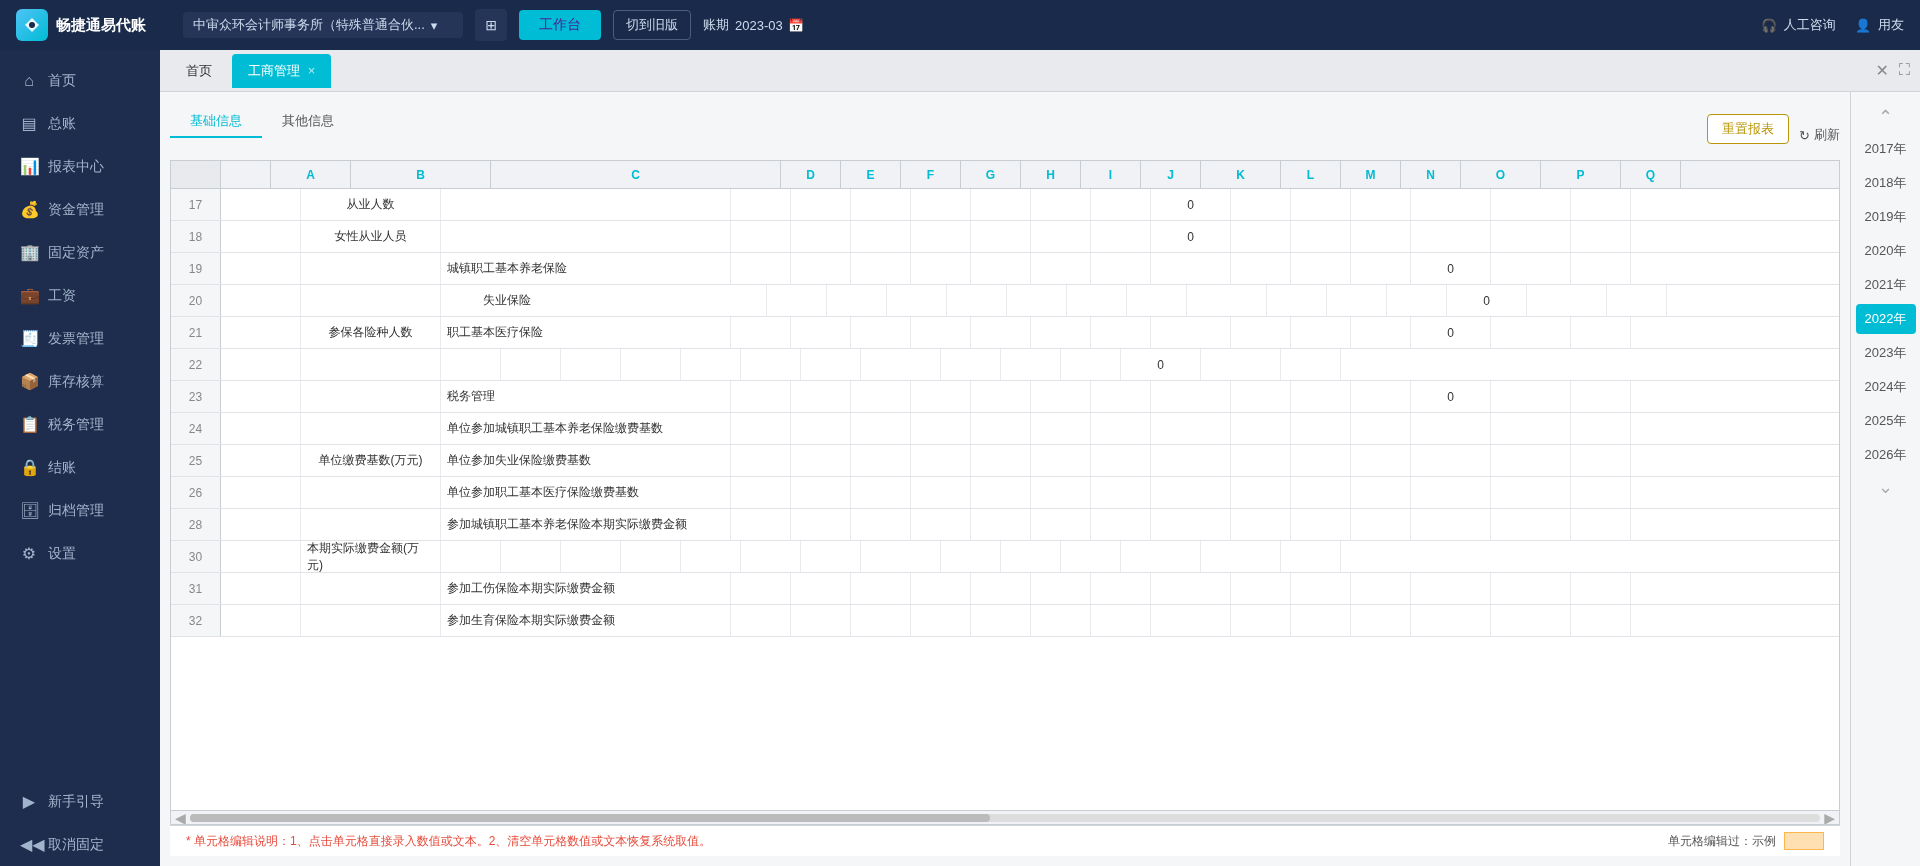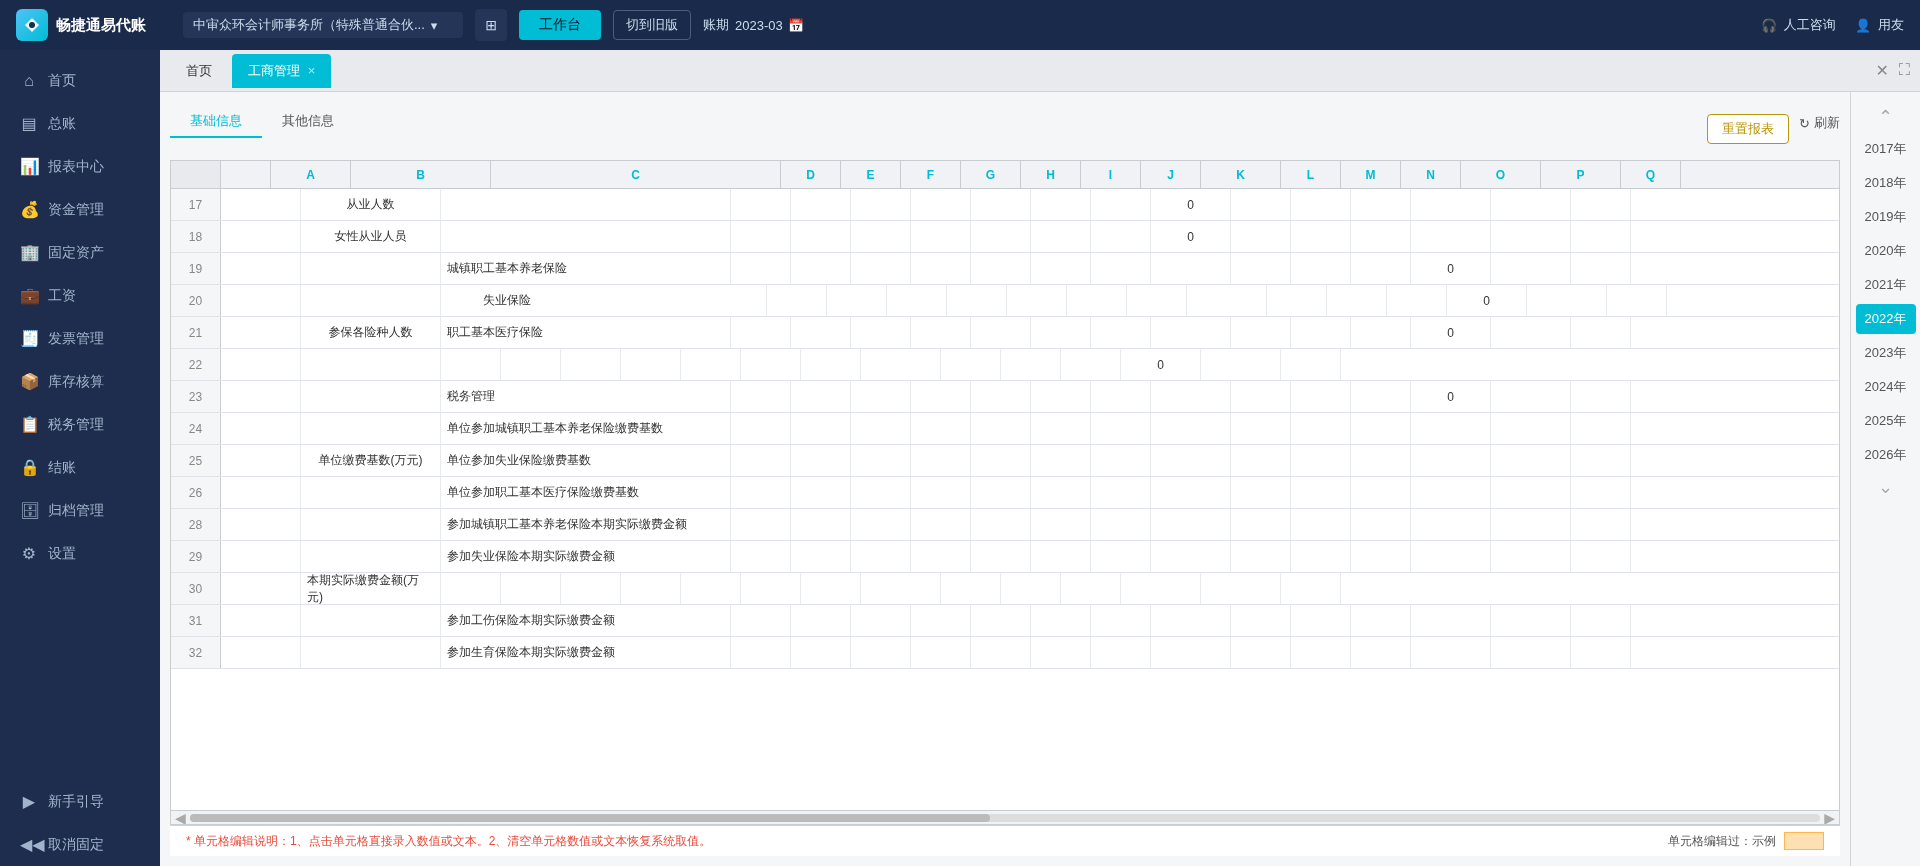--- a/index.html
+++ b/index.html
@@ -14,21 +14,21 @@
       display: flex; align-items: center; gap: 8px;
       color: #fff; font-size: 15px; font-weight: bold; width: 155px;
     }
     .logo-icon { width: 32px; height: 32px; background: linear-gradient(135deg,#4fc3f7,#00bcd4); border-radius: 6px; display:flex; align-items:center; justify-content:center; }
     .company-selector {
       display: flex; align-items: center; gap: 6px;
       background: #253558; border-radius: 4px; padding: 4px 10px;
       color: #cde; font-size: 13px; cursor: pointer; min-width: 280px;
     }
     .workbench-btn {
-      background: #00bcd4; color: #0f172a; border: none; border-radius: 4px;
+      background: #00bcd4; color: #4c1d95; border: none; border-radius: 4px;
       padding: 6px 20px; font-size: 14px; cursor: pointer;
     }
     .old-ver-btn {
       background: transparent; color: #cde; border: 1px solid #4a5f80;
       border-radius: 4px; padding: 5px 12px; font-size: 13px; cursor: pointer;
     }
     .period-area { display: flex; align-items: center; gap: 6px; color: #cde; font-size: 13px; }
     .header-right { margin-left: auto; display: flex; align-items: center; gap: 20px; color: #cde; font-size: 13px; }
     .header-right .user { display: flex; align-items: center; gap: 6px; }
 
@@ -70,21 +70,21 @@
 
     
     .sub-tabs { display: flex; gap: 0; margin-bottom: 10px; }
     .sub-tab {
       padding: 6px 20px; border-bottom: 2px solid transparent;
       font-size: 13px; cursor: pointer; color: #555;
     }
     .sub-tab.active { color: #00bcd4; border-bottom: 2px solid #00bcd4; }
 
     
-    .sheet-toolbar { display: flex; justify-content: flex-end; align-items: flex-start; gap: 10px; margin-bottom: 8px; margin-top: 12px; }
+    .sheet-toolbar { display: flex; justify-content: flex-end; align-items: flex-end; gap: 10px; margin-bottom: 8px; margin-top: 12px; }
     .reset-report-btn {
       border: 1px solid #b8960a; color: #b8960a; background: #fff;
       border-radius: 4px; padding: 5px 14px; font-size: 13px; cursor: pointer;
     }
     .refresh-btn {
       border: none; background: transparent; color: #555;
       font-size: 13px; cursor: pointer; display: flex; align-items: center; gap: 4px;
     }
 
     
@@ -543,40 +543,20 @@
               <div class="row-cell" style="width:60px;"></div>
               <div class="row-cell" style="width:80px;"></div>
               <div class="row-cell" style="width:60px;"></div>
               <div class="row-cell" style="width:60px;"></div>
               <div class="row-cell" style="width:60px;"></div>
               <div class="row-cell" style="width:80px;"></div>
               <div class="row-cell" style="width:80px;"></div>
               <div class="row-cell" style="width:60px;"></div>
             </div>
 
-            <div class="table-row">
-              <div class="row-num">29</div>
-              <div class="row-cell" style="width:80px;"></div>
-              <div class="row-cell" style="width:140px;"></div>
-              <div class="row-cell" style="width:290px;">参加失业保险本期实际缴费金额</div>
-              <div class="row-cell" style="width:60px;"></div>
-              <div class="row-cell" style="width:60px;"></div>
-              <div class="row-cell" style="width:60px;"></div>
-              <div class="row-cell" style="width:60px;"></div>
-              <div class="row-cell" style="width:60px;"></div>
-              <div class="row-cell" style="width:60px;"></div>
-              <div class="row-cell" style="width:60px;"></div>
-              <div class="row-cell" style="width:80px;"></div>
-              <div class="row-cell" style="width:60px;"></div>
-              <div class="row-cell" style="width:60px;"></div>
-              <div class="row-cell" style="width:60px;"></div>
-              <div class="row-cell" style="width:80px;"></div>
-              <div class="row-cell" style="width:80px;"></div>
-              <div class="row-cell" style="width:60px;"></div>
-            </div>
 
             <div class="table-row">
               <div class="row-num">30</div>
               <div class="row-cell" style="width:80px;"></div>
               <div class="row-cell" style="width:140px; justify-content:center;">本期实际缴费金额(万元)</div>
               <div class="row-cell" style="width:60px;"></div>
               <div class="row-cell" style="width:60px;"></div>
               <div class="row-cell" style="width:60px;"></div>
               <div class="row-cell" style="width:60px;"></div>
               <div class="row-cell" style="width:60px;"></div>

